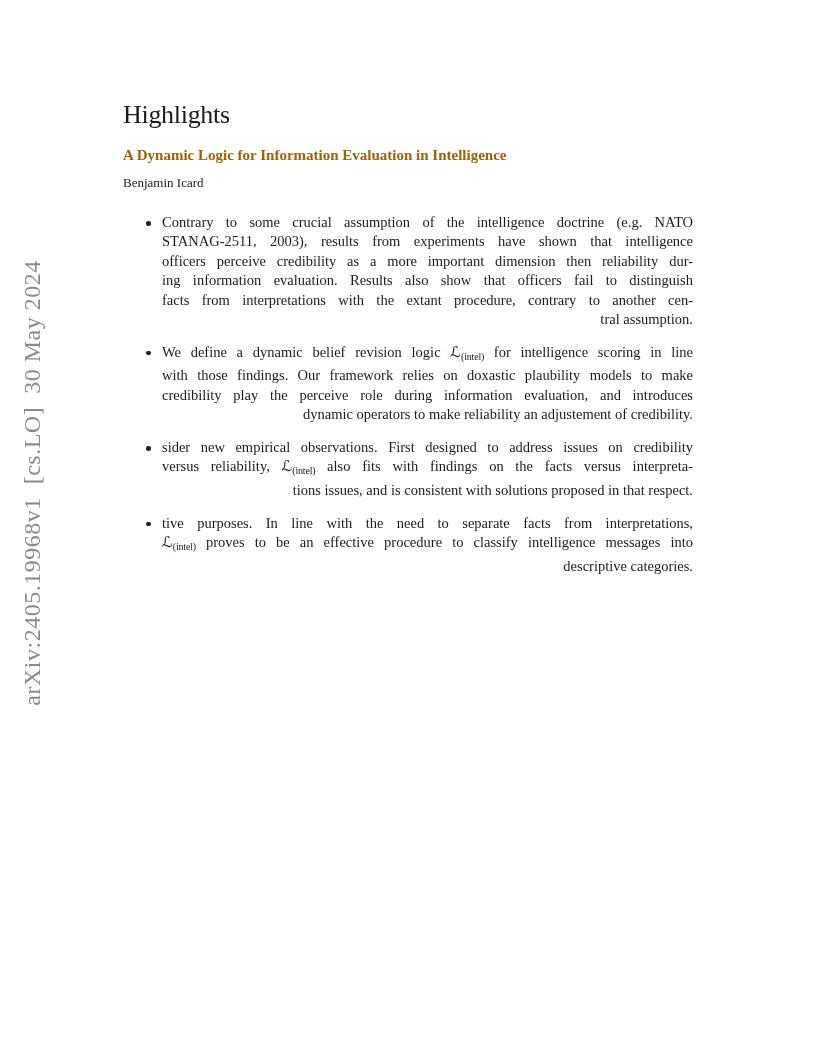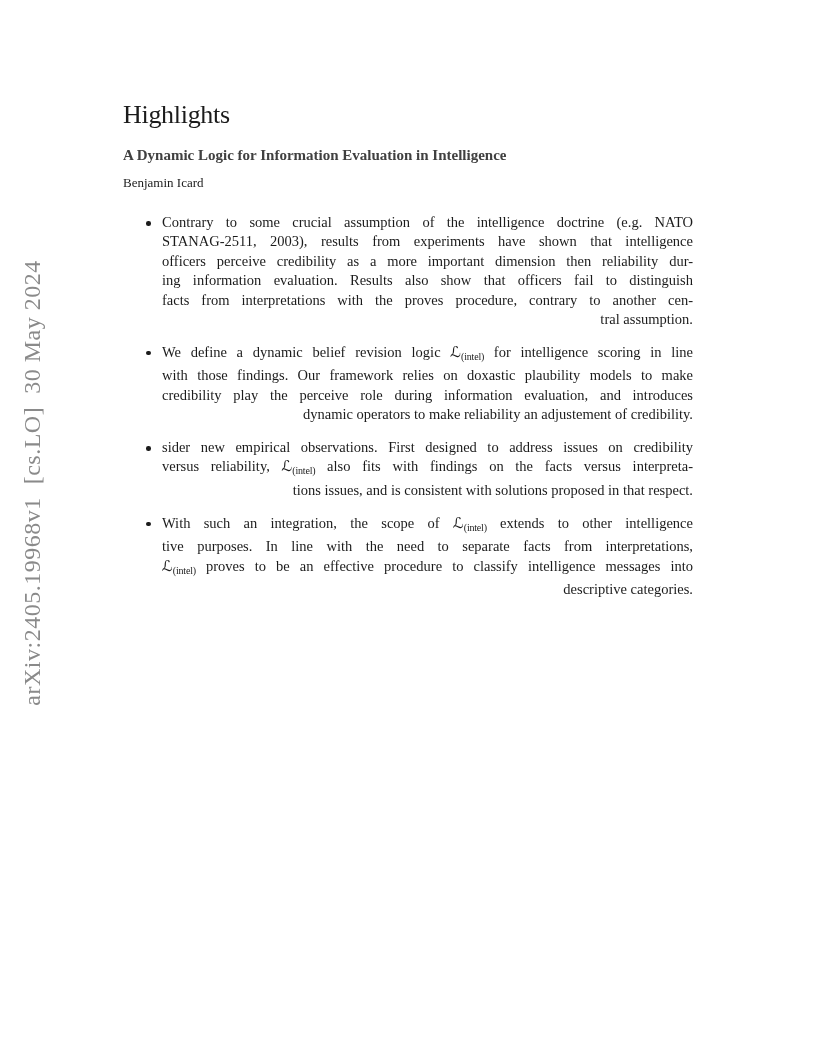--- a/index.html
+++ b/index.html
@@ -35,21 +35,21 @@
     font-size: 26px;
     line-height: 28px;
     font-weight: normal;
     letter-spacing: -0.3px;
   }
   .paper-title {
     margin-top: 17px;
     font-size: 15px;
     line-height: 19px;
     font-weight: bold;
-    color: #404040;
+    color: #a16207;
   }
   .author {
     margin-top: 8px;
     font-size: 13px;
     line-height: 19px;
   }
   .hl-list { margin-top: 21px; }
   .hl-item {
     position: relative;
     padding-left: 39px;
@@ -101,42 +101,41 @@
     <div class="author">Benjamin Icard</div>
 
     <div class="hl-list">
 
       <div class="hl-item">
         <span class="bullet"></span>
         <div class="tline jline">Contrary to some crucial assumption of the intelligence doctrine (e.g. NATO</div>
         <div class="tline jline">STANAG-2511, 2003), results from experiments have shown that intelligence</div>
         <div class="tline jline">officers perceive credibility as a more important dimension then reliability dur-</div>
         <div class="tline jline">ing information evaluation. Results also show that officers fail to distinguish</div>
-        <div class="tline jline">facts from interpretations with the proves procedure, contrary to another cen-</div>
+        <div class="tline jline">facts from interpretations with the extant procedure, contrary to another cen-</div>
         <div class="tline">tral assumption.</div>
       </div>
 
       <div class="hl-item">
         <span class="bullet"></span>
         <div class="tline jline">We define a dynamic belief revision logic <span class="cal">ℒ</span><span class="isub">(intel)</span> for intelligence scoring in line</div>
         <div class="tline jline">with those findings. Our framework relies on doxastic plaubility models to make</div>
         <div class="tline jline">credibility play the perceive role during information evaluation, and introduces</div>
         <div class="tline">dynamic operators to make reliability an adjustement of credibility.</div>
       </div>
 
       <div class="hl-item">
         <span class="bullet"></span>
         <div class="tline jline">sider new empirical observations. First designed to address issues on credibility</div>
         <div class="tline jline">versus reliability, <span class="cal">ℒ</span><span class="isub">(intel)</span> also fits with findings on the facts versus interpreta-</div>
         <div class="tline">tions issues, and is consistent with solutions proposed in that respect.</div>
       </div>
 
       <div class="hl-item">
         <span class="bullet"></span>
-        <div class="tline jline">With such an integration, the scope of <span class="cal">ℒ</span><span class="isub">(intel)</span> extends to other intelligence</div>
         <div class="tline jline">tive purposes. In line with the need to separate facts from interpretations,</div>
         <div class="tline jline"><span class="cal">ℒ</span><span class="isub">(intel)</span> proves to be an effective procedure to classify intelligence messages into</div>
         <div class="tline">descriptive categories.</div>
       </div>
 
     </div>
   </div>
 </div>
 
 </body></html>

